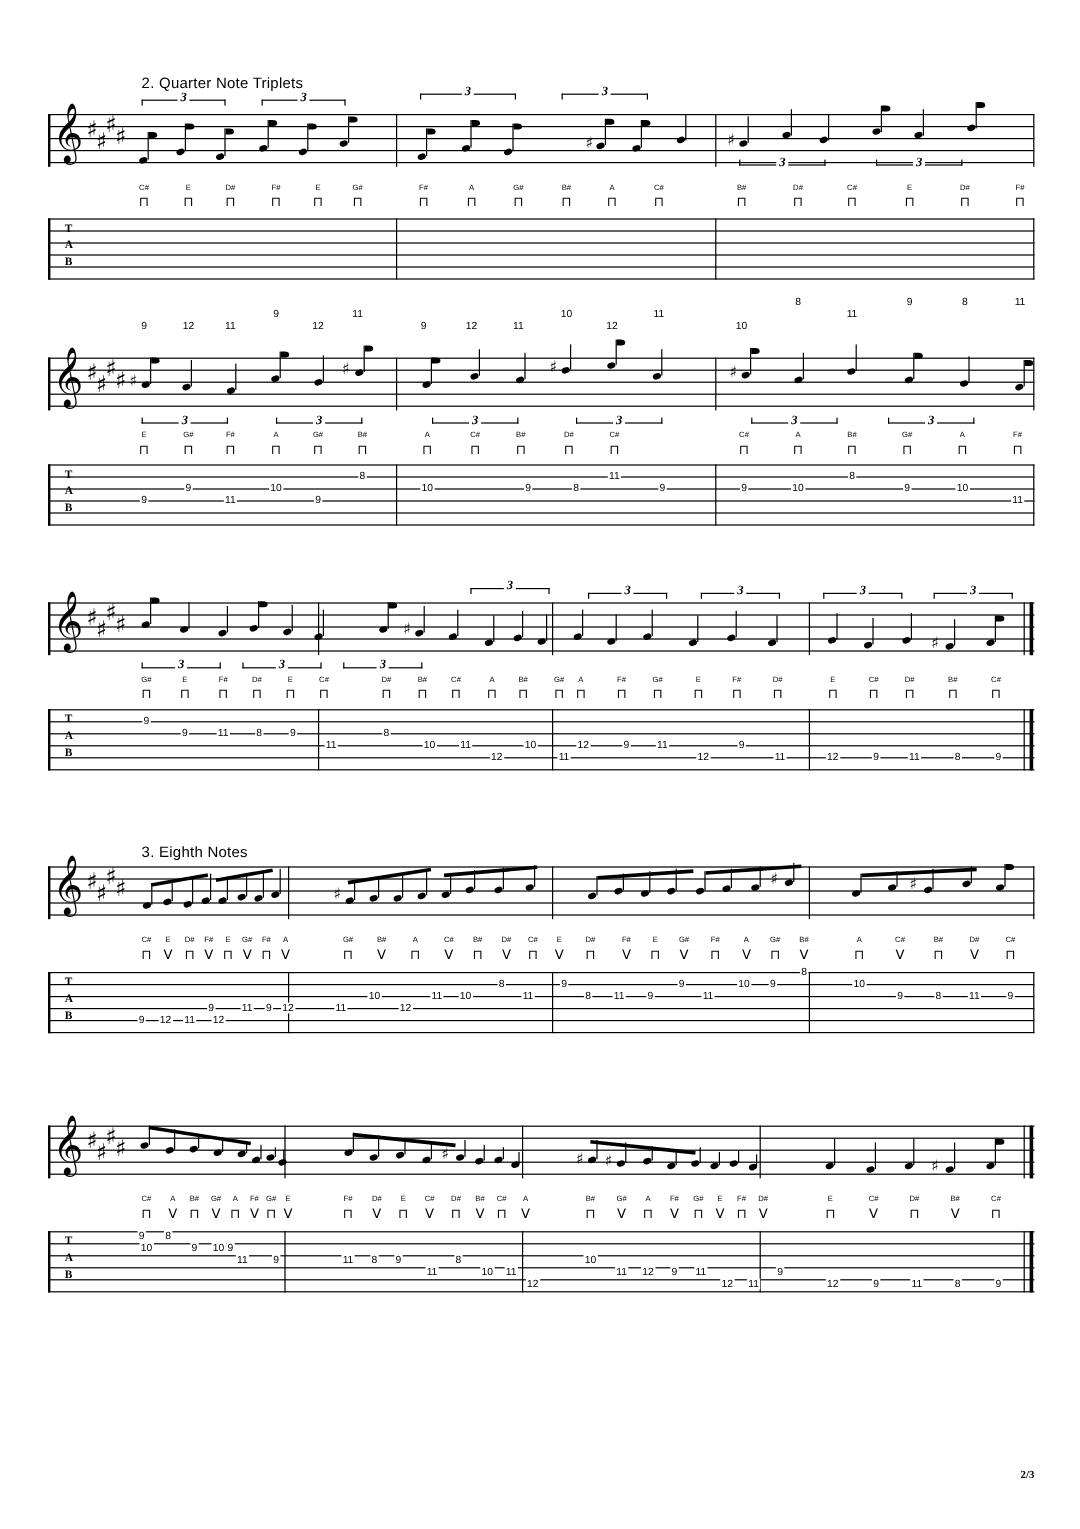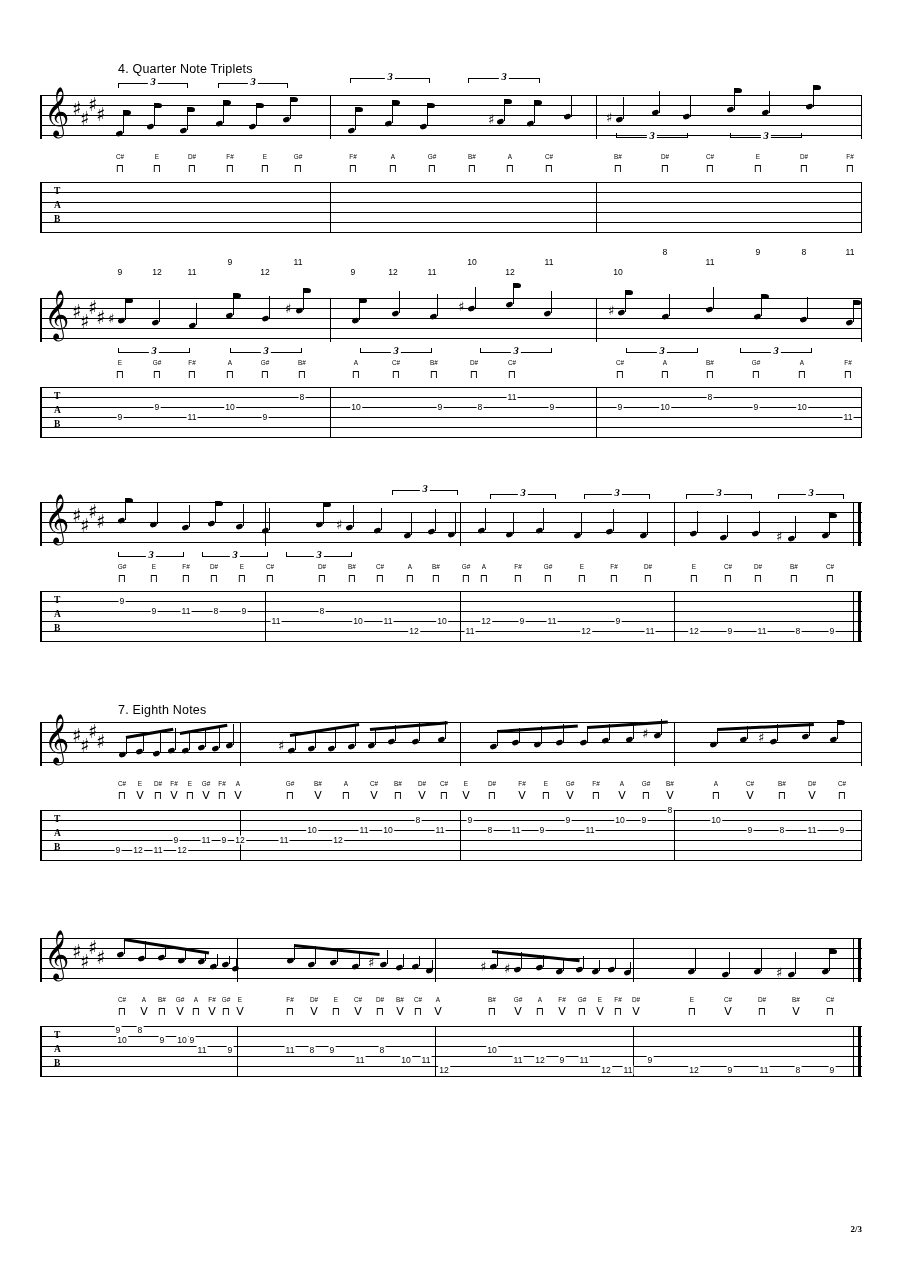--- a/index.html
+++ b/index.html
@@ -229,23 +229,23 @@
     font-weight: bold;
     font-size: 9px;
     color: #000;
   }
 </style>
 </head>
 <body>
 
 <div class="page">
 
-  <div class="section-title" style="left:118px; top:62px;">4. Quarter Note Triplets</div>
-
-  <div class="section-title" style="left:118px; top:703px;">7. Eighth Notes</div>
+  <div class="section-title" style="left:118px; top:62px;">2. Quarter Note Triplets</div>
+
+  <div class="section-title" style="left:118px; top:703px;">3. Eighth Notes</div>
 
   <div class="system" id="sys1" style="top:95px;">
     <div class="staff">
       <div class="sline"></div>
         <div class="sline"></div>
         <div class="sline"></div>
         <div class="sline"></div>
         <div class="sline"></div>
     </div>
     <div class="brace" style="left:0; top:0; height:44px;"></div>

